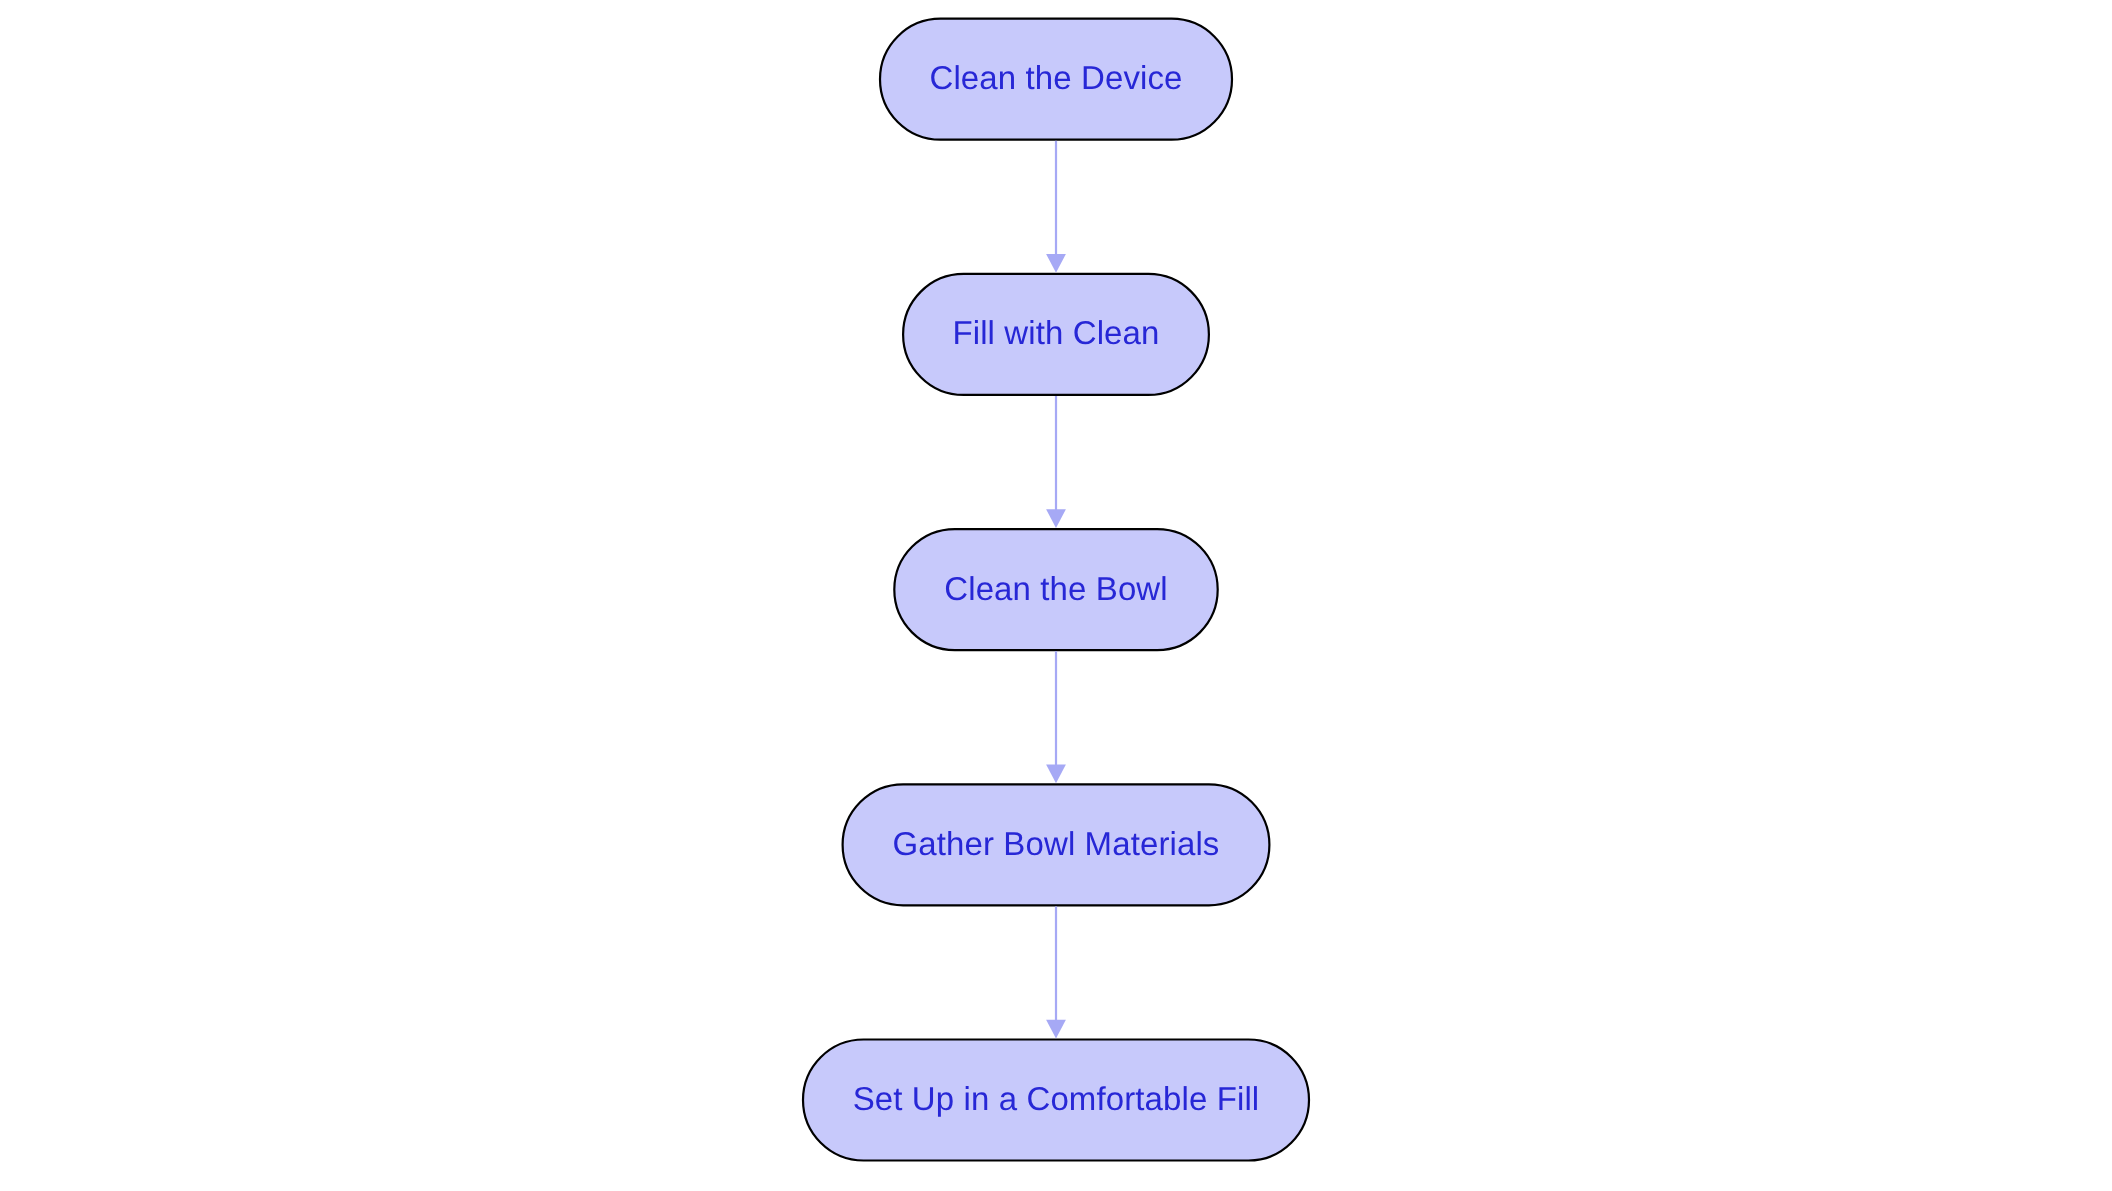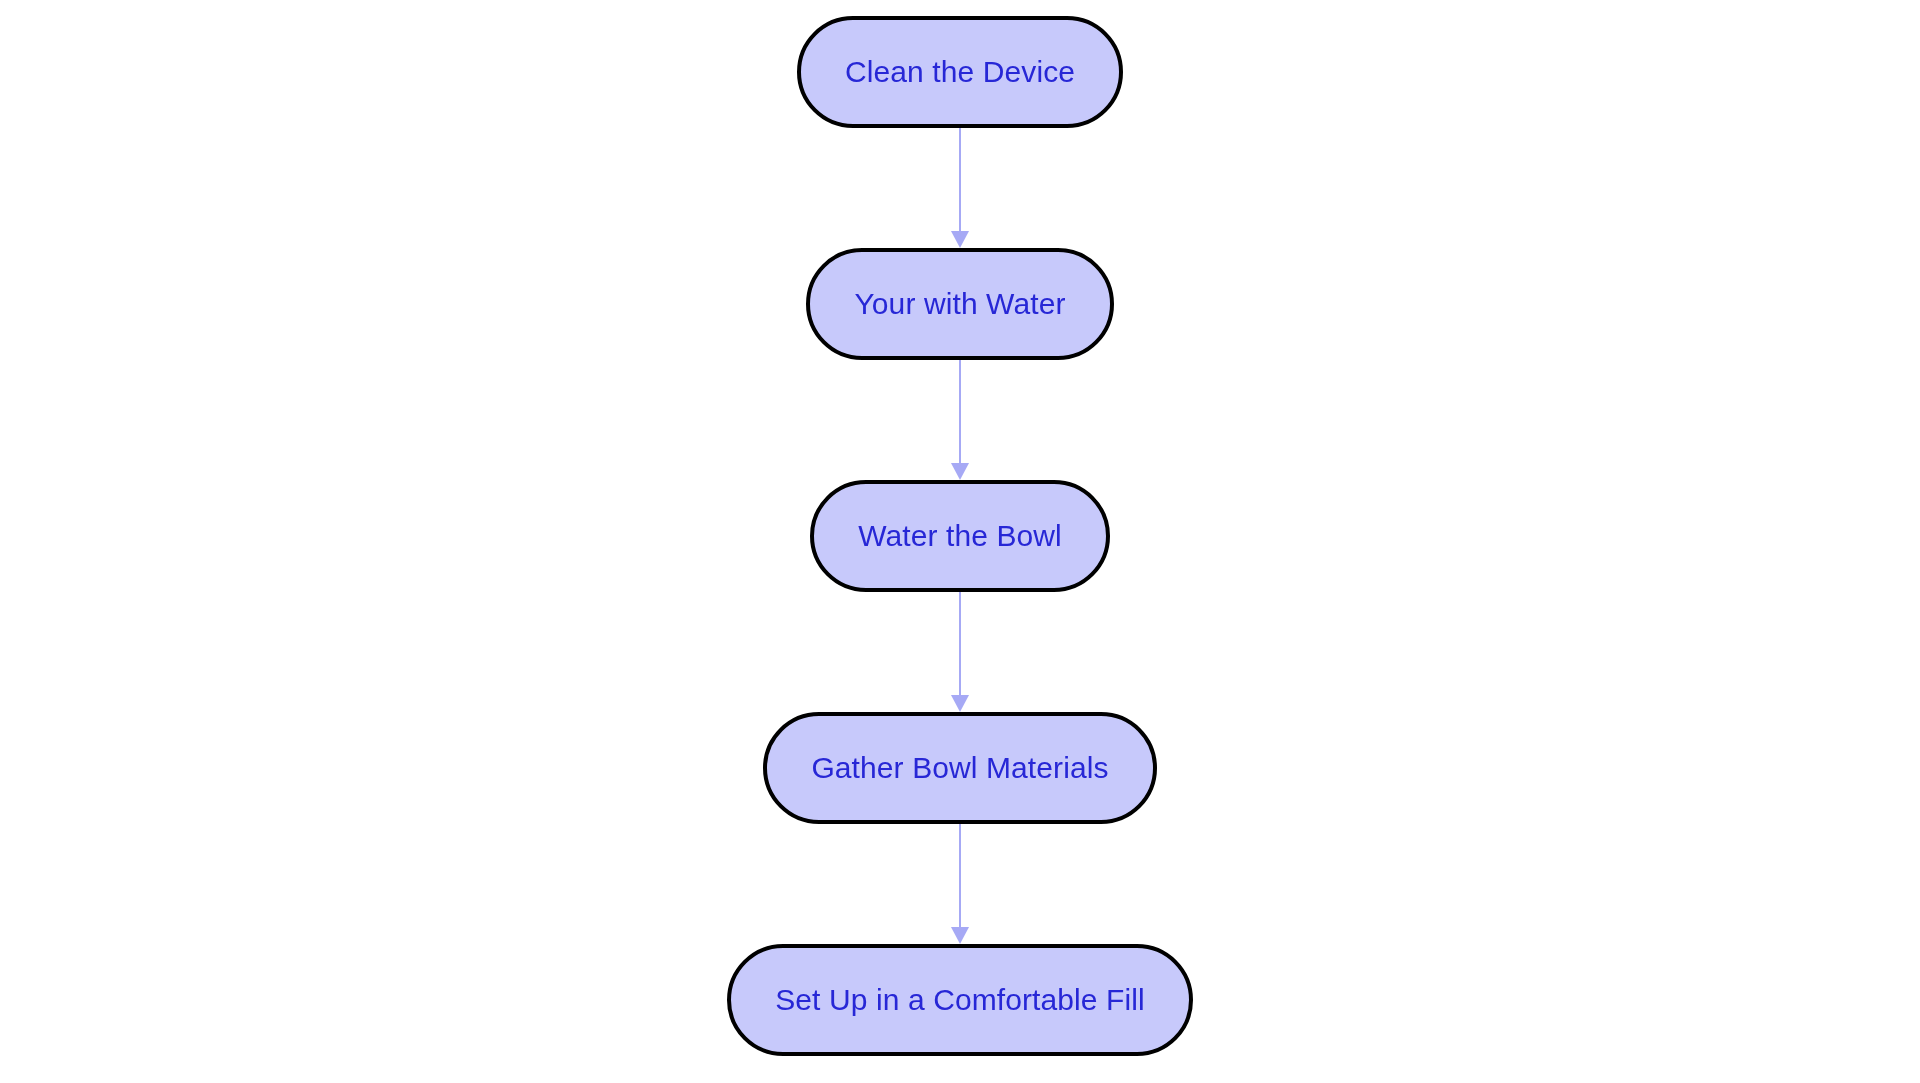--- a/index.html
+++ b/index.html
@@ -33,21 +33,21 @@
     flex-direction: column;
     align-items: center;
   }
 
   
   .node {
     box-sizing: border-box;
     height: 112px;
     border-radius: 56px;
     background: #c7c9fb;
-    border: 4px solid #000000;
+    border: 2px solid #000000;
     display: flex;
     align-items: center;
     justify-content: center;
     padding: 0 44px;
     flex: none;
   }
   .node-label {
     font-family: "Liberation Sans", sans-serif;
     font-size: 30px;
     font-weight: 400;
@@ -100,30 +100,30 @@
     <div class="node">
       <span class="node-label">Clean the Device</span>
     </div>
 
     <div class="connector">
       <div class="line"></div>
       <div class="arrowhead"></div>
     </div>
 
     <div class="node">
-      <span class="node-label">Your with Water</span>
+      <span class="node-label">Fill with Clean</span>
     </div>
 
     <div class="connector">
       <div class="line"></div>
       <div class="arrowhead"></div>
     </div>
 
     <div class="node">
-      <span class="node-label">Water the Bowl</span>
+      <span class="node-label">Clean the Bowl</span>
     </div>
 
     <div class="connector">
       <div class="line"></div>
       <div class="arrowhead"></div>
     </div>
 
     <div class="node">
       <span class="node-label">Gather Bowl Materials</span>
     </div>

